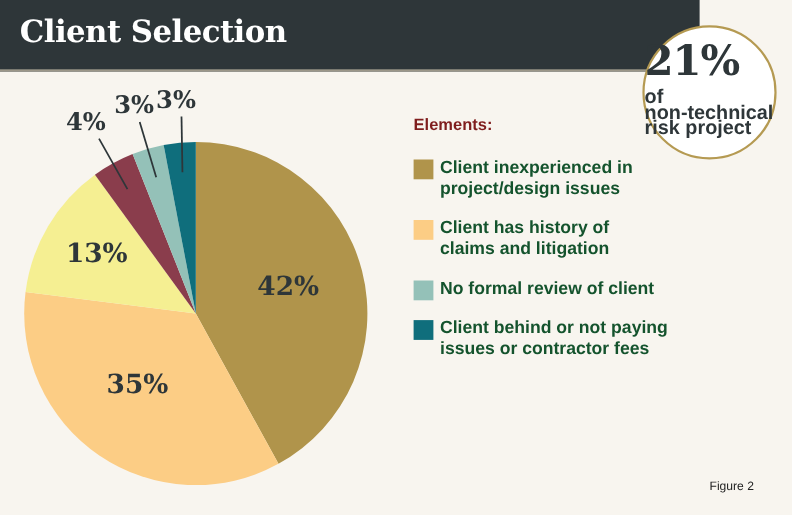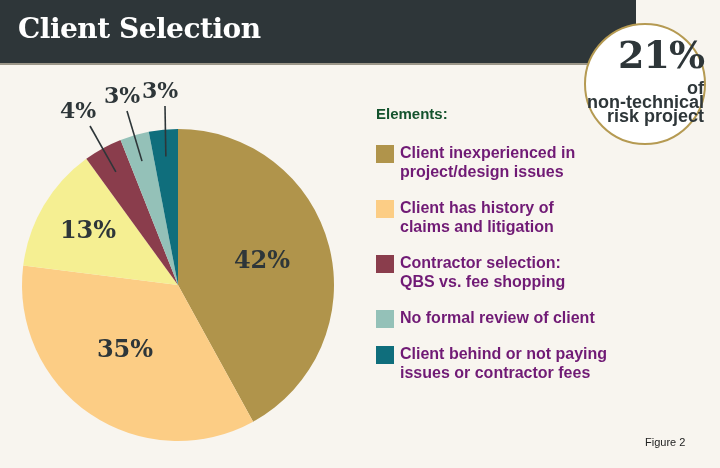--- a/index.html
+++ b/index.html
@@ -1,27 +1,27 @@
 <!DOCTYPE html>
 <html><head>
 <meta charset="utf-8">
 <style>
   html, body { margin:0; padding:0; }
   body { width:720px; height:468px; background:#f8f5ef; position:relative; overflow:hidden; font-family:"Liberation Sans", sans-serif; }
   .header { position:absolute; left:0; top:0; width:636px; height:63px; background:#2e3639; border-bottom:2px solid #9c9789; }
   .title { position:absolute; left:18px; top:12px; font-family:"DejaVu Serif", serif; font-weight:bold; font-size:28px; color:#ffffff; letter-spacing:-0.5px; }
-  .badge { position:absolute; left:584px; top:23px; width:122px; height:122px; border-radius:50%; background:#ffffff; border:2px solid #b59a52; box-sizing:border-box; text-align:right; }
+  .badge { position:absolute; left:584px; top:23px; width:122px; height:122px; border-radius:50%; background:#ffffff; border:2px solid #b59a52; box-sizing:border-box; text-align:left; }
   .badge-num { position:absolute; left:0; right:0; top:7px; font-family:"DejaVu Serif", serif; font-weight:bold; font-size:38px; color:#2e3639; letter-spacing:-1px; }
   .badge-sub { position:absolute; left:0; right:0; top:56px; font-size:18px; line-height:14px; font-weight:bold; color:#2e3639; }
   .pie { position:absolute; left:0; top:0; }
   .legend { position:absolute; left:376px; top:105px; }
-  .legend-title { font-size:15px; font-weight:bold; color:#14532d; margin-bottom:21px; }
+  .legend-title { font-size:15px; font-weight:bold; color:#7f1d1d; margin-bottom:21px; }
   .legend-item { position:relative; height:auto; margin-bottom:17px; padding-left:24px; }
   .swatch { position:absolute; left:0; top:2px; width:18px; height:18px; }
-  .legend-label { font-size:16px; line-height:19px; font-weight:bold; color:#701a75; white-space:pre-line; display:block; }
+  .legend-label { font-size:16px; line-height:19px; font-weight:bold; color:#14532d; white-space:pre-line; display:block; }
   .figure { position:absolute; left:645px; top:436px; font-size:11px; color:#222; }
   .pct { font-family:"DejaVu Serif", serif; font-weight:bold; fill:#2e3639; }
 </style>
 </head>
 <body>
 
 <div class="header">
   <div class="title">Client Selection</div>
 </div>
 
@@ -65,25 +65,20 @@
         <span class="swatch" style="background: rgb(176, 148, 75);"></span>
         <span class="legend-label">Client inexperienced in
 project/design issues</span>
       </div>
       <div class="legend-item">
         <span class="swatch" style="background: rgb(252, 205, 133);"></span>
         <span class="legend-label">Client has history of
 claims and litigation</span>
       </div>
       <div class="legend-item">
-        <span class="swatch" style="background: rgb(138, 61, 76);"></span>
-        <span class="legend-label">Contractor selection:
-QBS vs. fee shopping</span>
-      </div>
-      <div class="legend-item">
         <span class="swatch" style="background: rgb(148, 193, 184);"></span>
         <span class="legend-label">No formal review of client</span>
       </div>
       <div class="legend-item">
         <span class="swatch" style="background: rgb(15, 110, 124);"></span>
         <span class="legend-label">Client behind or not paying
 issues or contractor fees</span>
       </div>
     </div>
 </div>

